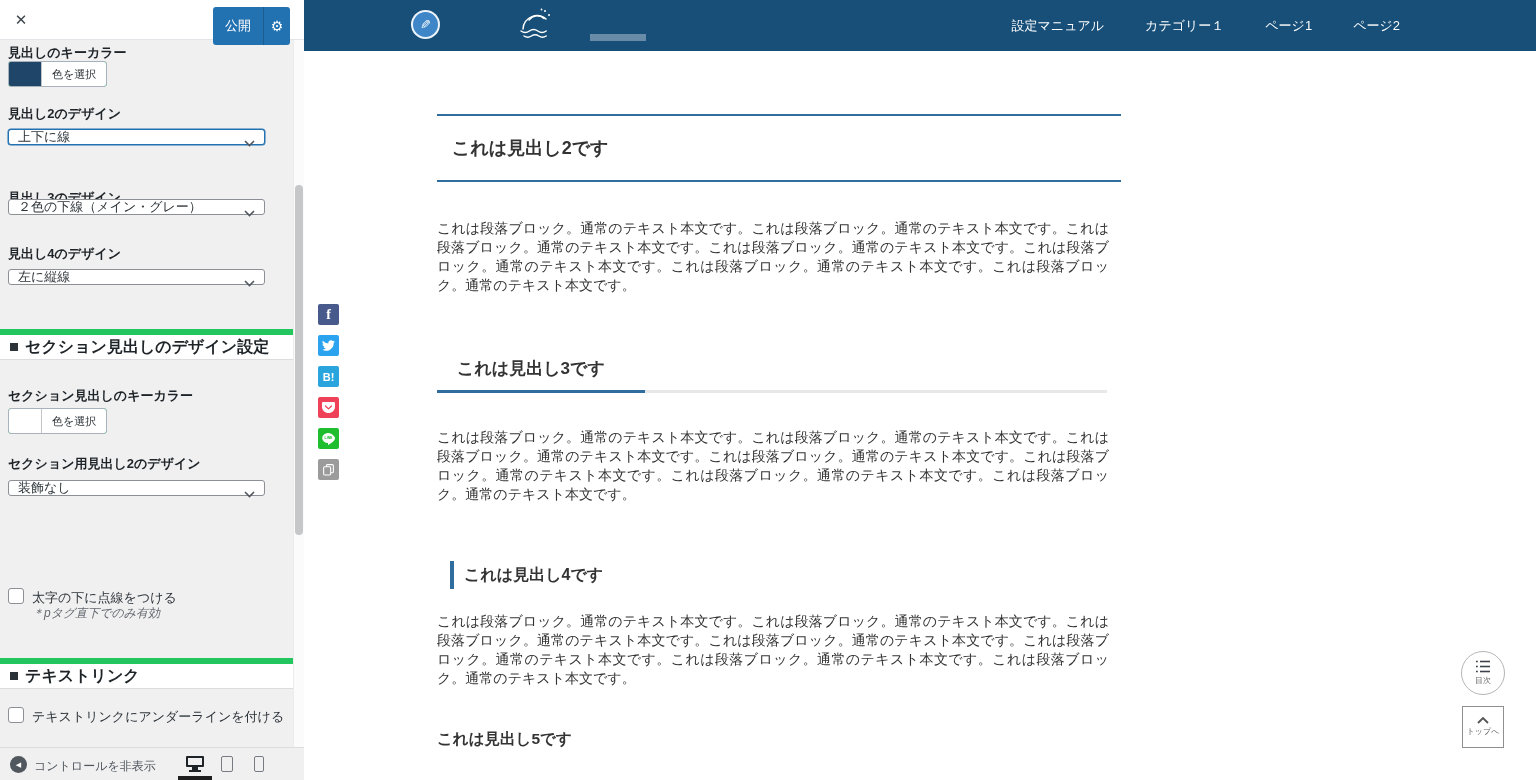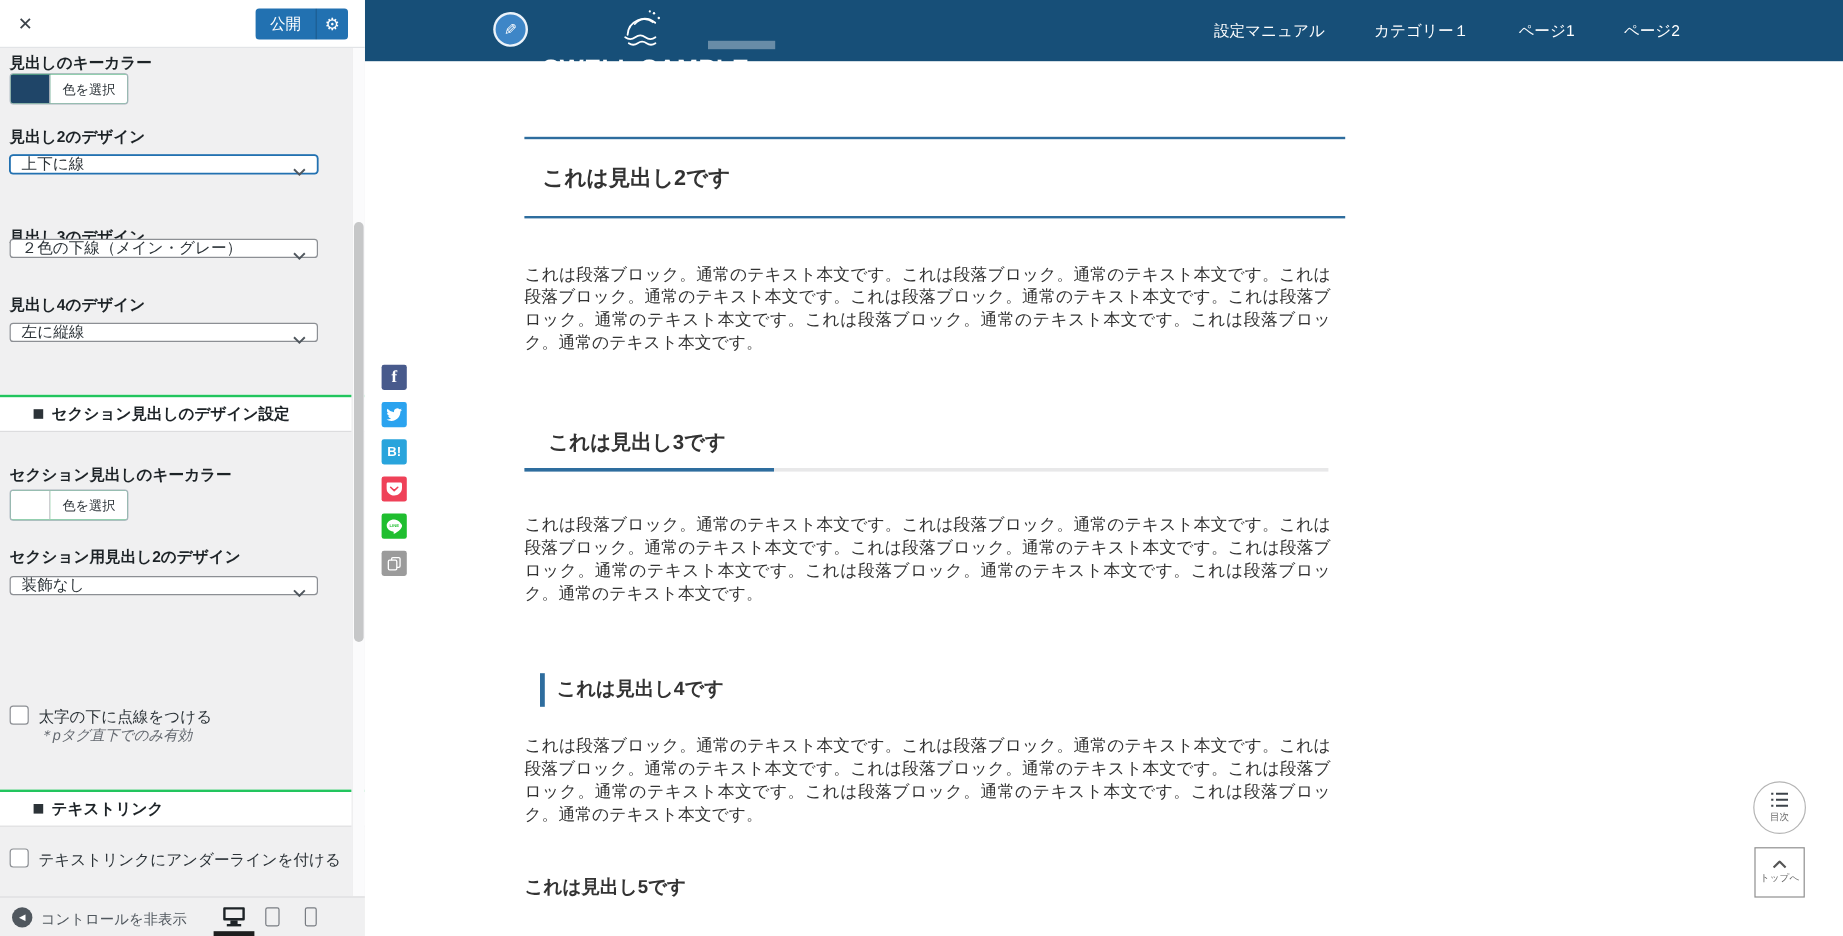--- a/index.html
+++ b/index.html
@@ -4,35 +4,35 @@
 <style>
   * { margin:0; padding:0; box-sizing:border-box; }
   html,body { width:1536px; height:780px; overflow:hidden; }
   body { font-family:"Liberation Sans","DejaVu Sans",sans-serif; background:#fff; }
   #app { position:relative; width:1536px; height:780px; overflow:hidden; }
 
   
   #sidebar { position:absolute; left:0; top:0; width:304px; height:780px; background:#f0f0f1; }
   #topbar { position:absolute; left:0; top:0; width:304px; height:40px; background:#fff; border-bottom:1px solid #e2e4e7; z-index:3; }
   .close-btn { position:absolute; left:10px; top:9px; width:22px; height:22px; font-size:15px; font-weight:bold; color:#3c434a; display:flex; align-items:center; justify-content:center; cursor:pointer; }
-  .publish-group { position:absolute; right:14px; top:7px; height:26px; background:#2271b1; border-radius:3px; display:flex; align-items:stretch; color:#fff; overflow:hidden; }
+  .publish-group { position:absolute; right:14px; top:7px; height:38px; background:#2271b1; border-radius:3px; display:flex; align-items:stretch; color:#fff; overflow:hidden; }
   .publish-label { padding:0 12px; font-size:13px; display:flex; align-items:center; }
   .publish-divider { width:1px; background:rgba(0,0,0,.18); }
   .gear-btn { width:26px; display:flex; align-items:center; justify-content:center; font-size:14px; }
 
   .ctl-label { position:absolute; left:8px; font-size:13px; font-weight:bold; color:#1d2327; }
   .color-control { position:absolute; left:8px; height:26px; display:flex; align-items:stretch; border:1px solid #a7b2bc; border-radius:3px; background:#22c55e; overflow:hidden; }
   .color-swatch { width:33px; border-right:1px solid #c3c4c7; }
   .color-btn { padding:0 10px; font-size:11px; color:#2c3338; display:flex; align-items:center; background:#fff; cursor:pointer; }
 
   .selectbox { position:absolute; left:8px; width:257px; height:16px; background:#fff; border:1px solid #8c8f94; border-radius:3px; font-size:13px; color:#2c3338; display:flex; align-items:center; padding:0 26px 0 9px; cursor:pointer; }
   .selectbox.focused { border:1.5px solid #2271b1; box-shadow:0 0 0 .5px #2271b1; }
   .selectbox svg { position:absolute; right:9px; top:10px; }
 
-  .accordion { position:absolute; left:0; width:304px; height:31px; background:#fff; border-top:2px solid #22c55e; border-bottom:1px solid #dcdcde; display:flex; align-items:center; padding-left:28px; font-size:13px; font-weight:bold; color:#1d2327; cursor:pointer; }
+  .accordion { position:absolute; left:0; width:304px; height:31px; background:#fff; border-top:6px solid #22c55e; border-bottom:1px solid #dcdcde; display:flex; align-items:center; padding-left:10px; font-size:16px; font-weight:bold; color:#1d2327; cursor:pointer; }
   .sq-bullet { width:8px; height:8px; background:#2c3338; margin-right:7px; flex:0 0 auto; }
 
   .checkbox-row { position:absolute; left:8px; display:flex; align-items:flex-start; }
   .checkbox-row input { width:16px; height:16px; margin-right:8px; accent-color:#fff; border:1px solid #8c8f94; border-radius:3px; appearance:none; background:#fff; cursor:pointer; }
   .checkbox-row .cb-label { font-size:13px; color:#2c3338; padding-top:1px; }
   .cb-note { position:absolute; left:32px; font-size:12px; font-style:italic; color:#646970; }
 
   #sb-footer { position:absolute; left:0; bottom:0; width:304px; height:33px; background:#f0f0f1; border-top:1px solid #dcdcde; z-index:3; }
   .collapse-circle { position:absolute; left:10px; top:8px; width:17px; height:17px; border-radius:50%; background:#50575e; color:#fff; font-size:7px; display:flex; align-items:center; justify-content:center; cursor:pointer; }
   .footer-label { position:absolute; left:34px; top:10px; font-size:12px; color:#50575e; }

